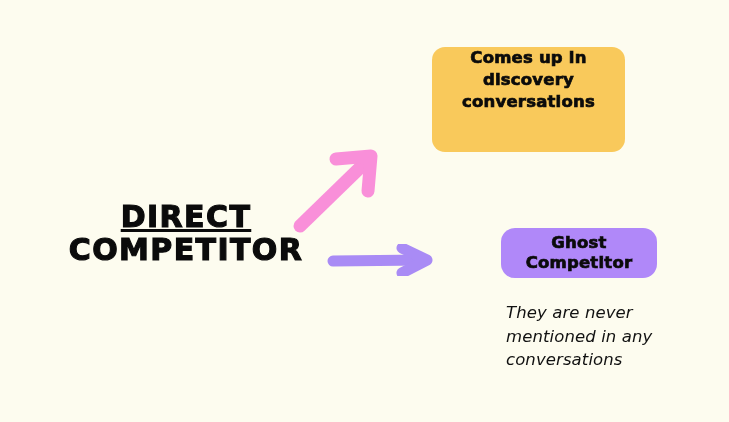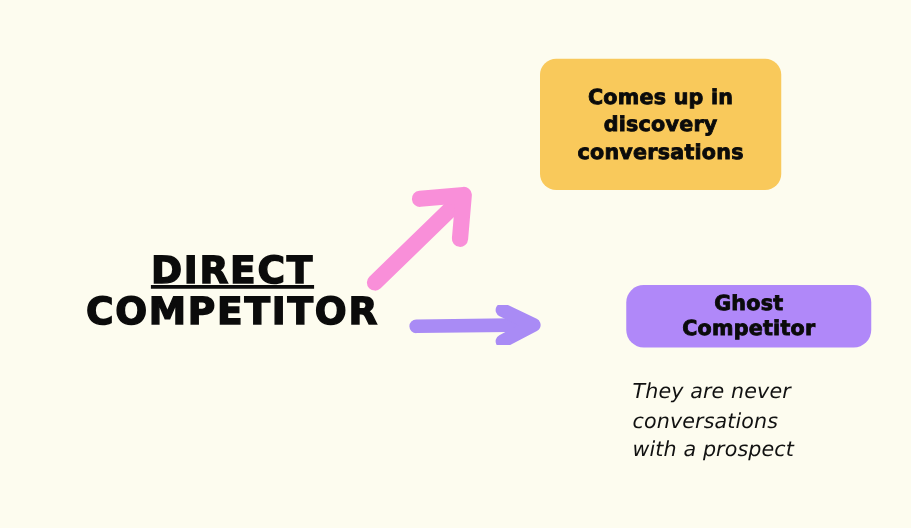--- a/index.html
+++ b/index.html
@@ -44,42 +44,41 @@
   
   .card-orange {
     position: absolute;
     left: 432px;
     top: 47px;
     width: 193px;
     height: 105px;
     background: #F9C95B;
     border-radius: 13px;
     display: flex;
-    align-items: center;
     justify-content: center;
   }
   .card-orange-text {
     text-align: center;
     color: #0B0B0B;
     font-family: "DejaVu Sans", sans-serif;
     font-weight: 700;
     font-size: 16.5px;
     line-height: 22px;
     letter-spacing: 0.2px;
     -webkit-text-stroke: 0.7px #0B0B0B;
     padding: 0 8px;
   }
   .card-orange-text span { display: block; }
 
   
   .pill-purple {
     position: absolute;
     left: 501px;
     top: 228px;
-    width: 196px;
+    width: 156px;
     height: 50px;
     background: #B088F9;
     border-radius: 14px;
     display: flex;
     align-items: center;
     justify-content: center;
   }
   .pill-purple-text {
     text-align: center;
     color: #0B0B0B;
@@ -164,17 +163,17 @@
 
   <div class="pill-purple">
     <div class="pill-purple-text">
       <span>Ghost</span>
       <span>Competitor</span>
     </div>
   </div>
 
   <div class="caption">
     <span>They are never</span>
+    <span>mentioned in any</span>
     <span>conversations</span>
-    <span>with a prospect</span>
   </div>
 
 </div>
 
 </body></html>

